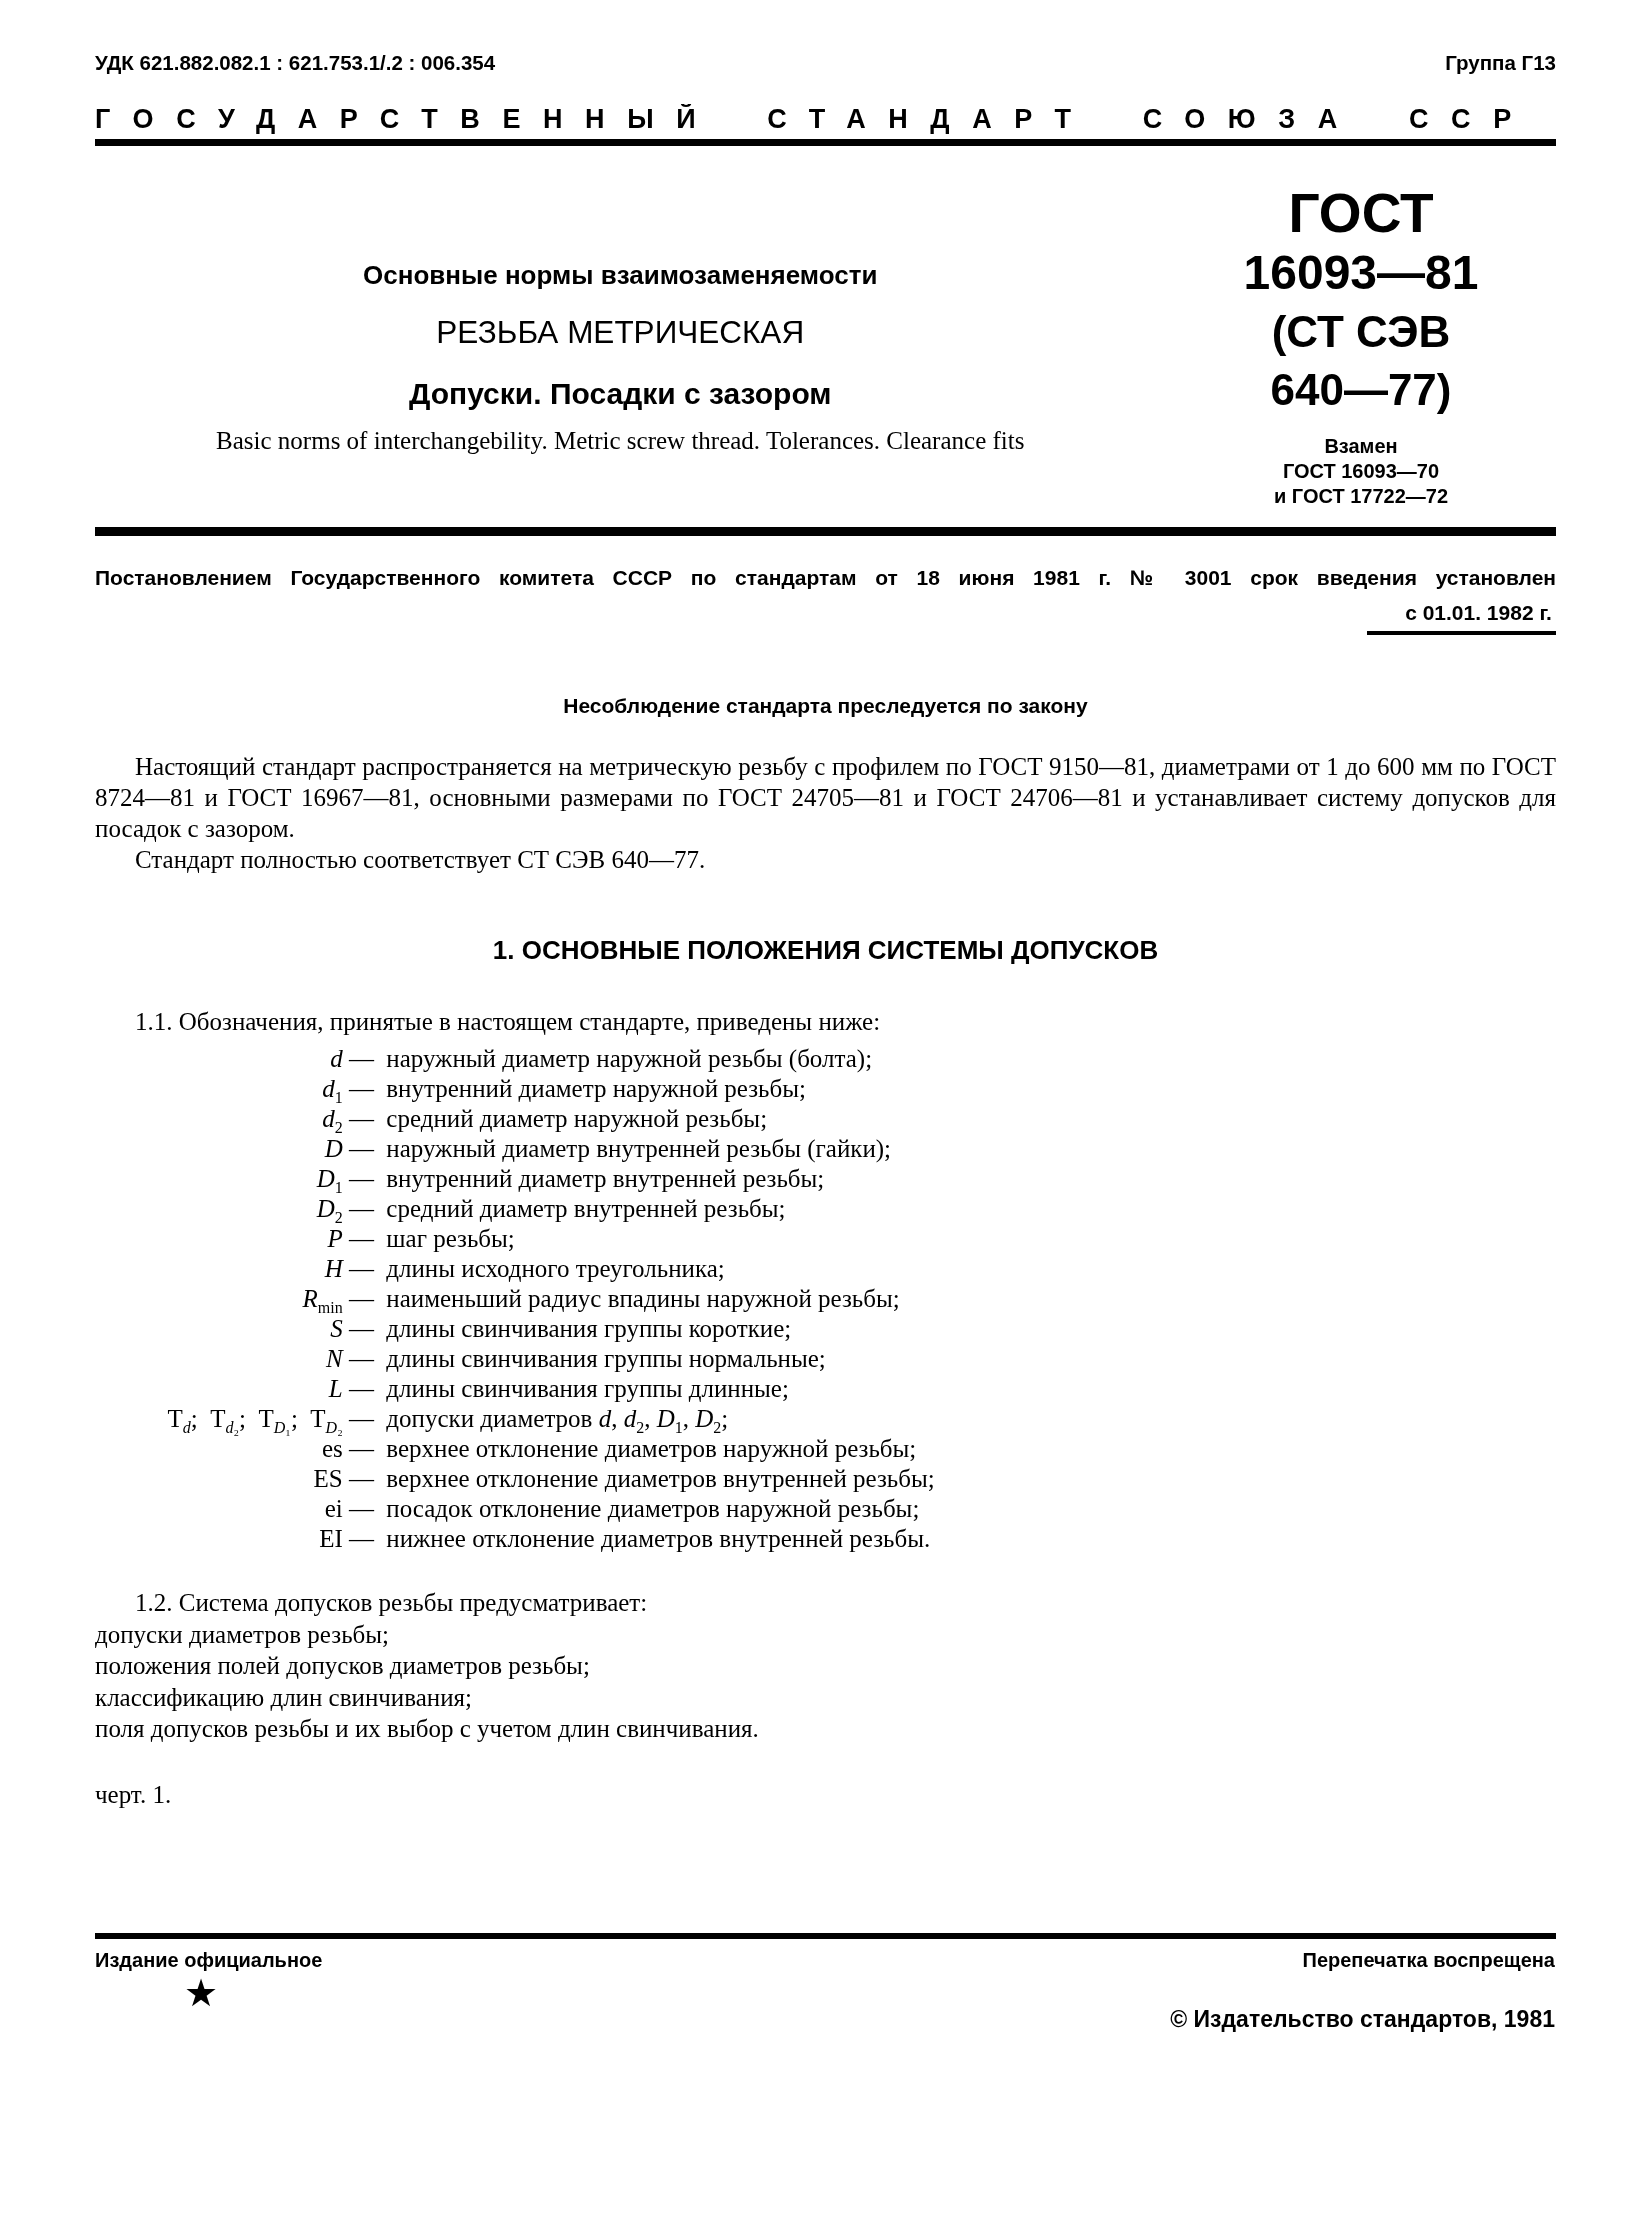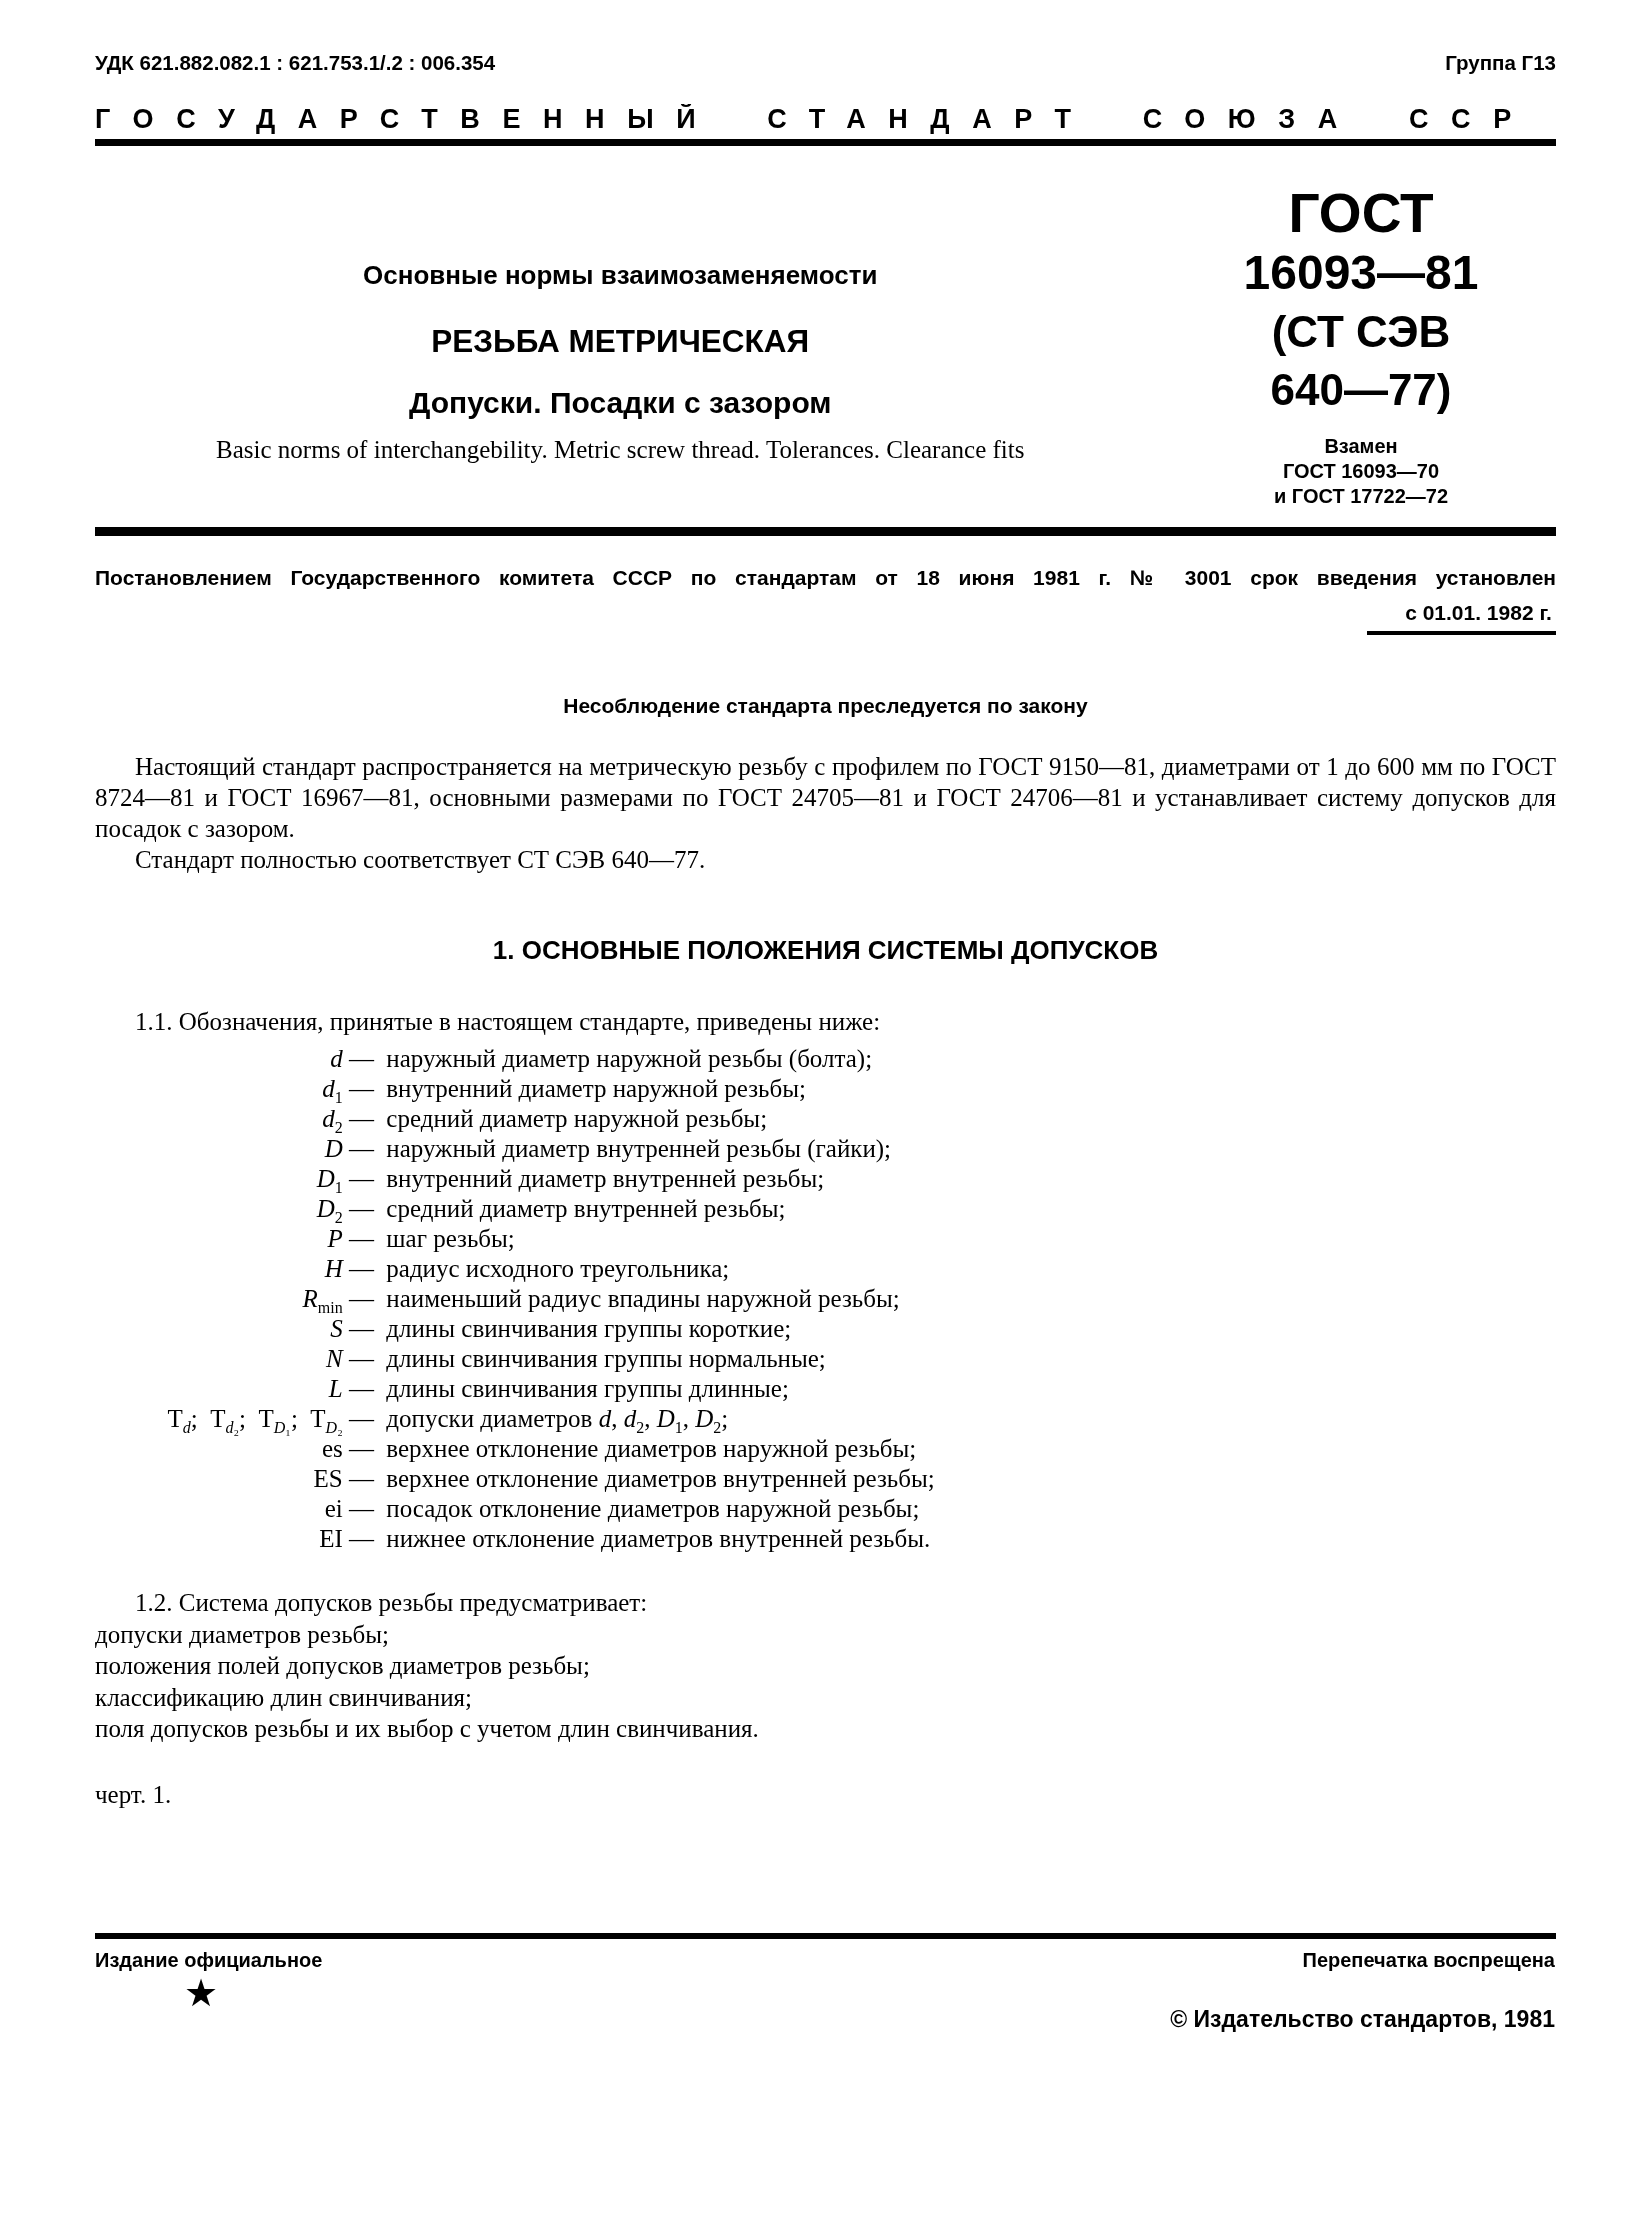--- a/index.html
+++ b/index.html
@@ -29,21 +29,21 @@
     font-weight: bold; font-size: 27px;
     letter-spacing: 22.6px; word-spacing: 19px;
     white-space: nowrap; overflow: hidden;
   }
   .band-rule { height: 6.8px; background: #000; margin-top: 4.1px; }
   .rule2 { height: 9px; background: #000; margin-top: 18px; }
   
   .title-area { display: flex; margin-top: 37px; }
   .title-left { flex: 1; text-align: center; padding-top: 77px; padding-right: 20.5px; }
   .t-series  { font-family: "Liberation Sans", sans-serif; font-weight: bold; font-size: 26px; }
-  .t-main    { font-family: "Liberation Sans", sans-serif; font-weight: bold; font-size: 31.5px; margin-top: 32px; }
+  .t-main    { font-family: "Liberation Sans", sans-serif; font-weight: normal; font-size: 31.5px; margin-top: 23px; }
   .t-sub     { font-family: "Liberation Sans", sans-serif; font-weight: bold; font-size: 30px; margin-top: 26px; }
   .t-en      { font-family: "Liberation Serif", serif; font-size: 25px; margin-top: 16.4px; }
   .title-right { width: 390px; flex: none; text-align: center; font-family: "Liberation Sans", sans-serif; font-weight: bold; }
   .gost-word   { font-size: 55px; line-height: 60px; }
   .gost-num    { font-size: 48px; line-height: 60px; }
   .gost-sev    { font-size: 44px; line-height: 58px; }
   .replaces    { margin-top: 15px; font-size: 20px; line-height: 25px; }
   
   .decree {
     margin-top: 30px;
@@ -177,21 +177,21 @@
     <div class="defrow">
         <div class="defsym"><i>D</i><sub>2</sub> —</div>
         <div class="deftext">средний диаметр внутренней резьбы;</div>
       </div>
     <div class="defrow">
         <div class="defsym"><i>P</i> —</div>
         <div class="deftext">шаг резьбы;</div>
       </div>
     <div class="defrow">
         <div class="defsym"><i>H</i> —</div>
-        <div class="deftext">радиус исходного треугольника;</div>
+        <div class="deftext">длины исходного треугольника;</div>
       </div>
     <div class="defrow">
         <div class="defsym"><i>R</i><sub>min</sub> —</div>
         <div class="deftext">наименьший радиус впадины наружной резьбы;</div>
       </div>
     <div class="defrow">
         <div class="defsym"><i>S</i> —</div>
         <div class="deftext">длины свинчивания группы короткие;</div>
       </div>
     <div class="defrow">

